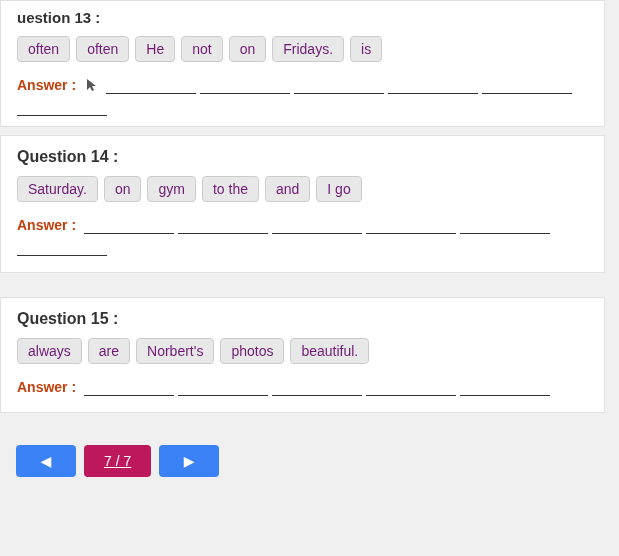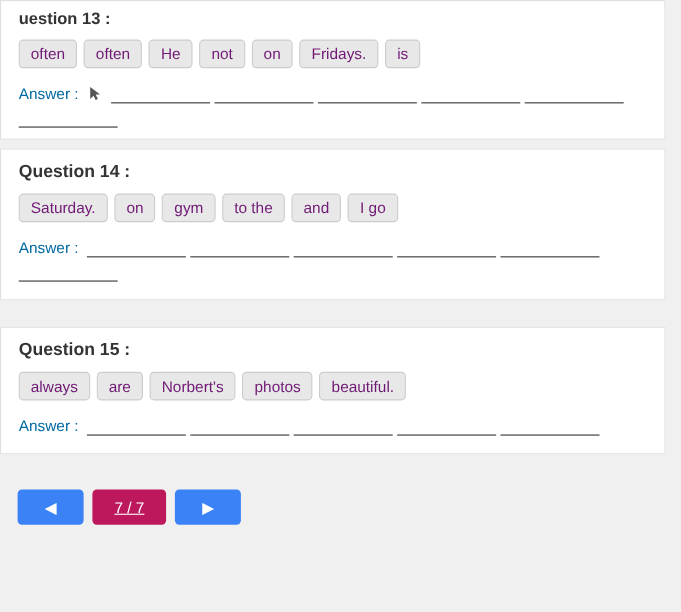--- a/index.html
+++ b/index.html
@@ -55,22 +55,22 @@
 
     .answer-row {
       display: flex;
       align-items: center;
       gap: 4px;
       flex-wrap: wrap;
     }
 
     .answer-label {
       font-size: 14px;
-      font-weight: normal;
-      color: #0369a1;
+      font-weight: bold;
+      color: #c2410c;
       margin-right: 4px;
       white-space: nowrap;
     }
 
     .answer-line {
       display: inline-block;
       width: 90px;
       border-bottom: 1px solid #333;
       height: 18px;
       vertical-align: bottom;

